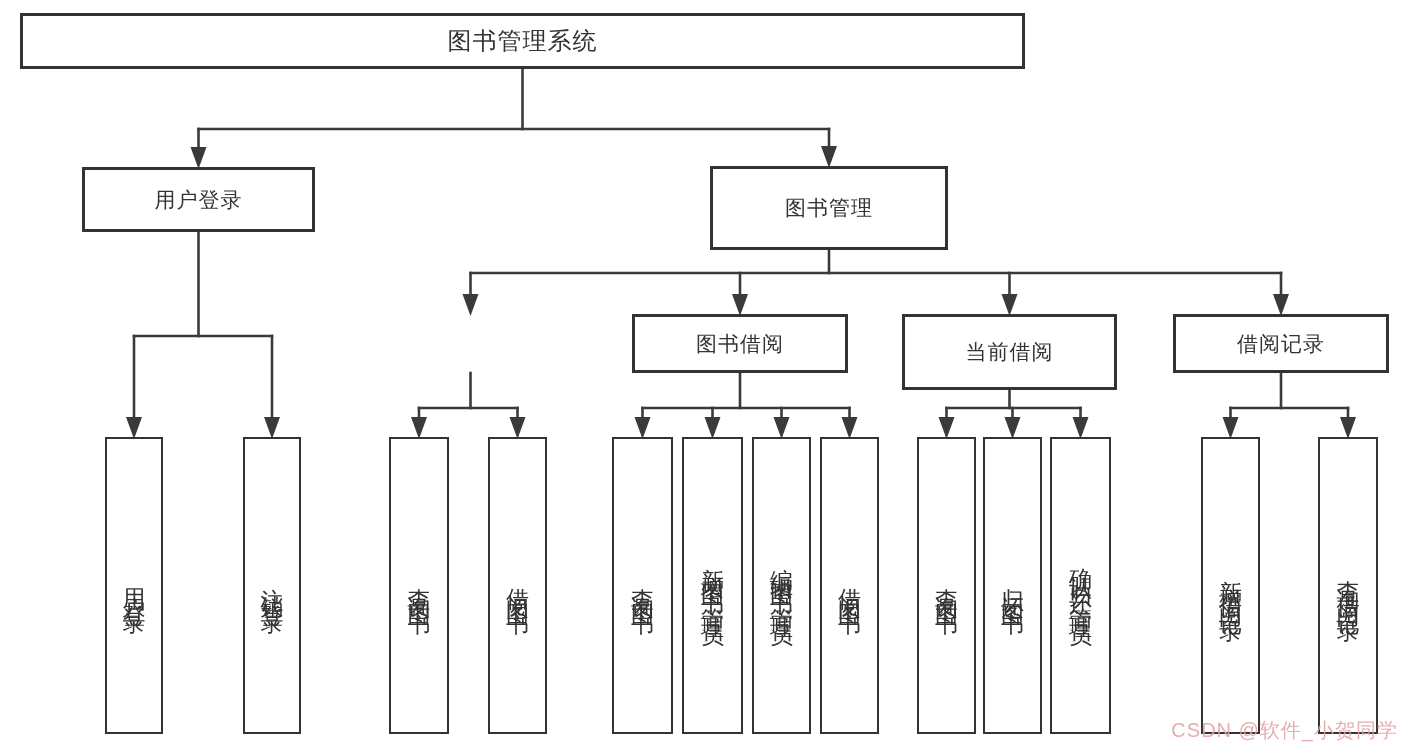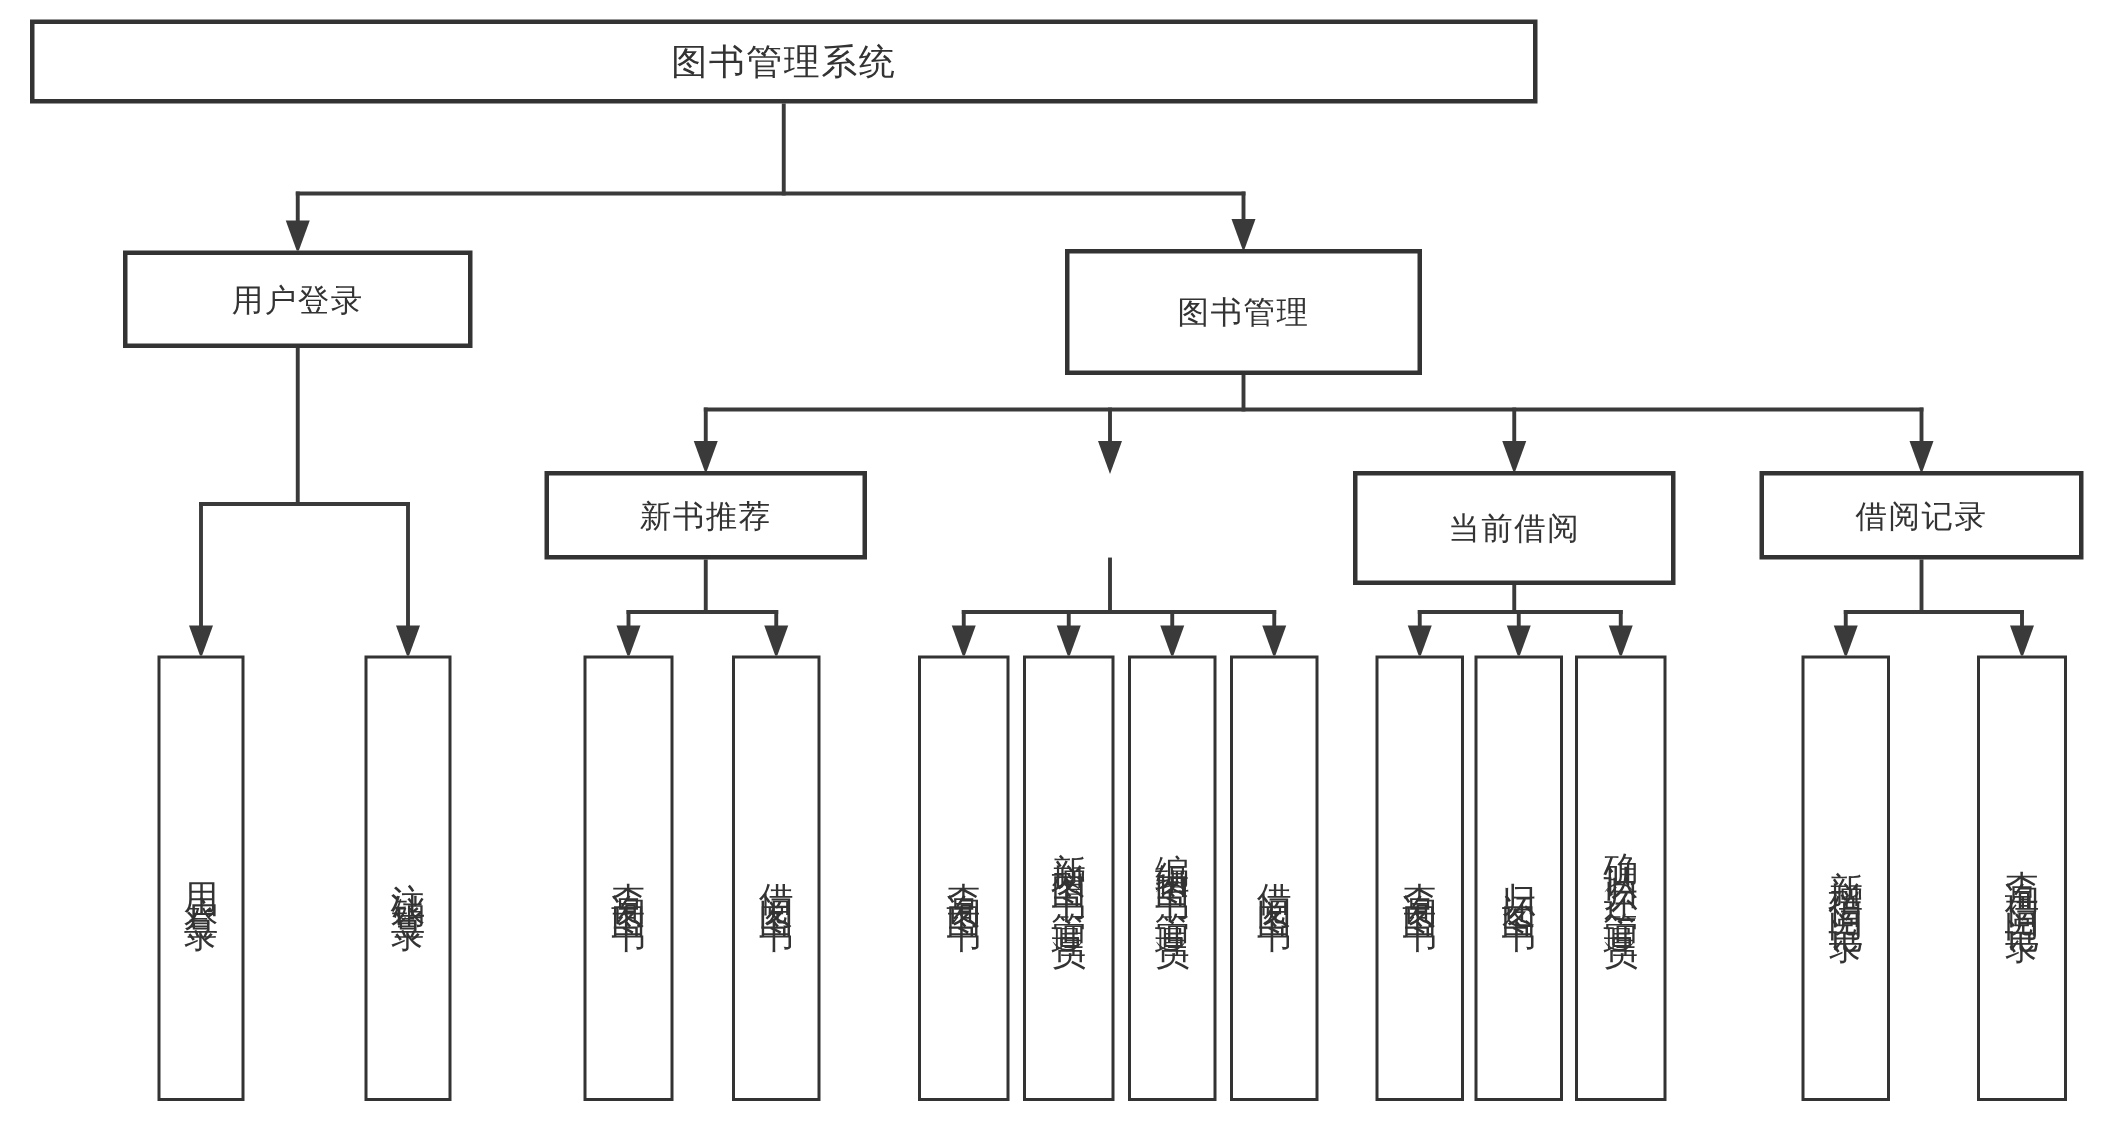--- a/index.html
+++ b/index.html
@@ -94,22 +94,22 @@
       </div>
       <div class="node h" style="left: 710px; top: 166px; width: 238px; height: 84px;">
         <span class="lbl">图书管理</span>
       </div>
       <div class="node v" style="left: 105px; top: 437px; width: 58px; height: 297px;">
         <span class="lbl">用户登录</span>
       </div>
       <div class="node v" style="left: 243px; top: 437px; width: 58px; height: 297px;">
         <span class="lbl">注销登录</span>
       </div>
-      <div class="node h" style="left: 363px; top: 314px; width: 215px; height: 59px;">
-        <span class="lbl">新书推荐</span>
+      <div class="node h" style="left: 632px; top: 314px; width: 216px; height: 59px;">
+        <span class="lbl">图书借阅</span>
       </div>
       <div class="node h" style="left: 902px; top: 314px; width: 215px; height: 76px;">
         <span class="lbl">当前借阅</span>
       </div>
       <div class="node h" style="left: 1173px; top: 314px; width: 216px; height: 59px;">
         <span class="lbl">借阅记录</span>
       </div>
       <div class="node v" style="left: 389px; top: 437px; width: 60px; height: 297px;">
         <span class="lbl">查询图书</span>
       </div>
@@ -137,13 +137,14 @@
       <div class="node v" style="left: 1050px; top: 437px; width: 61px; height: 297px;">
         <span class="lbl" style="letter-spacing: 8px;">确认归还（管理员）</span>
       </div>
       <div class="node v" style="left: 1201px; top: 437px; width: 59px; height: 297px;">
         <span class="lbl">新增借阅记录</span>
       </div>
       <div class="node v" style="left: 1318px; top: 437px; width: 60px; height: 297px;">
         <span class="lbl">查询借阅记录</span>
       </div>
     </div>
+  <div id="watermark" style="color: rgb(226, 163, 163);">CSDN @软件_小贺同学</div>
 </div>
 
 </body></html>

